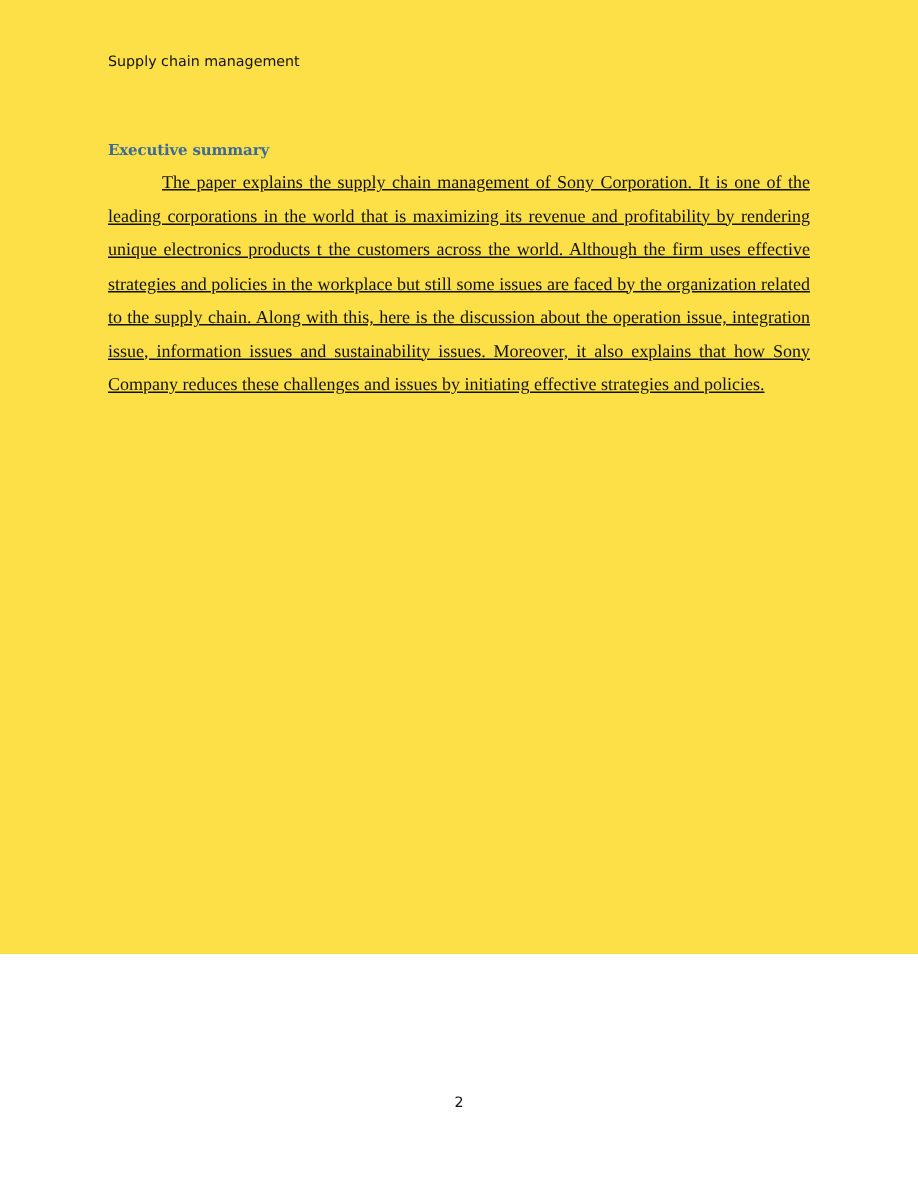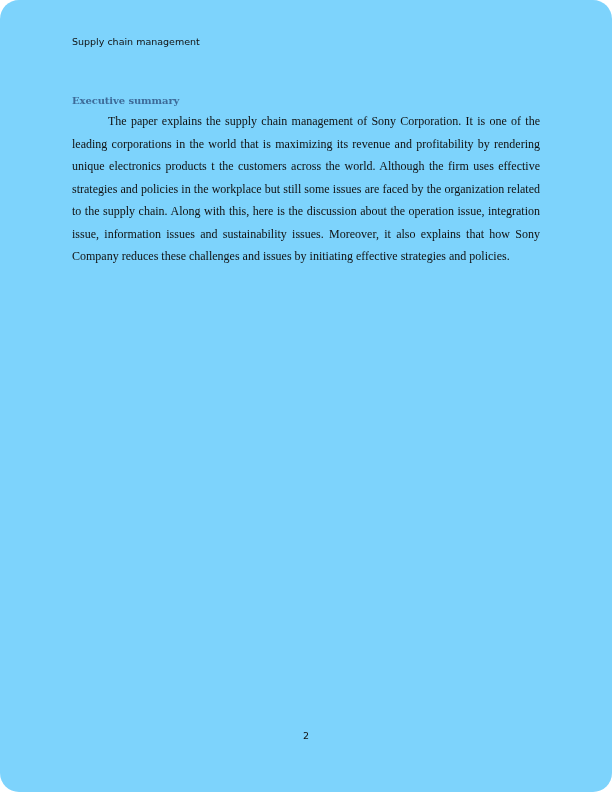--- a/index.html
+++ b/index.html
@@ -1,30 +1,30 @@
 <!DOCTYPE html>
 <html><head>
   <meta charset="utf-8">
   <style>
     html, body { margin: 0; padding: 0; background: #ffffff; }
     body { width: 612px; height: 792px; position: relative; overflow: hidden; }
-    .page { position: absolute; left: 0; top: 0; width: 612px; height: 792px; background: #7dd3fc; border-radius: 19px; }
+    .page { position: absolute; left: 0; top: 0; width: 612px; height: 636px; background: #fde047; }
     .header {
       position: absolute; left: 72px; top: 36px;
       font-family: "DejaVu Sans", sans-serif; font-size: 9.5px; color: #111;
     }
     .heading {
       position: absolute; left: 72px; top: 95px;
       font-family: "DejaVu Serif", serif; font-weight: bold; font-size: 10px;
       color: #3d6a98; letter-spacing: -0.1px;
     }
     .body {
       position: absolute; left: 72px; top: 110px; width: 468px;
       font-family: "Liberation Serif", serif; font-size: 12px; line-height: 22.5px;
-      color: #111; text-align: justify; margin: 0;
+      color: #111; text-align: justify; margin: 0; text-decoration: underline;
     }
     .body p { margin: 0; text-indent: 36px; }
     .page-number {
       position: absolute; left: 0; width: 612px; top: 730px; text-align: center;
       font-family: "DejaVu Sans", sans-serif; font-size: 9.5px; color: #111;
     }
   </style>
 </head>
 <body>
 

